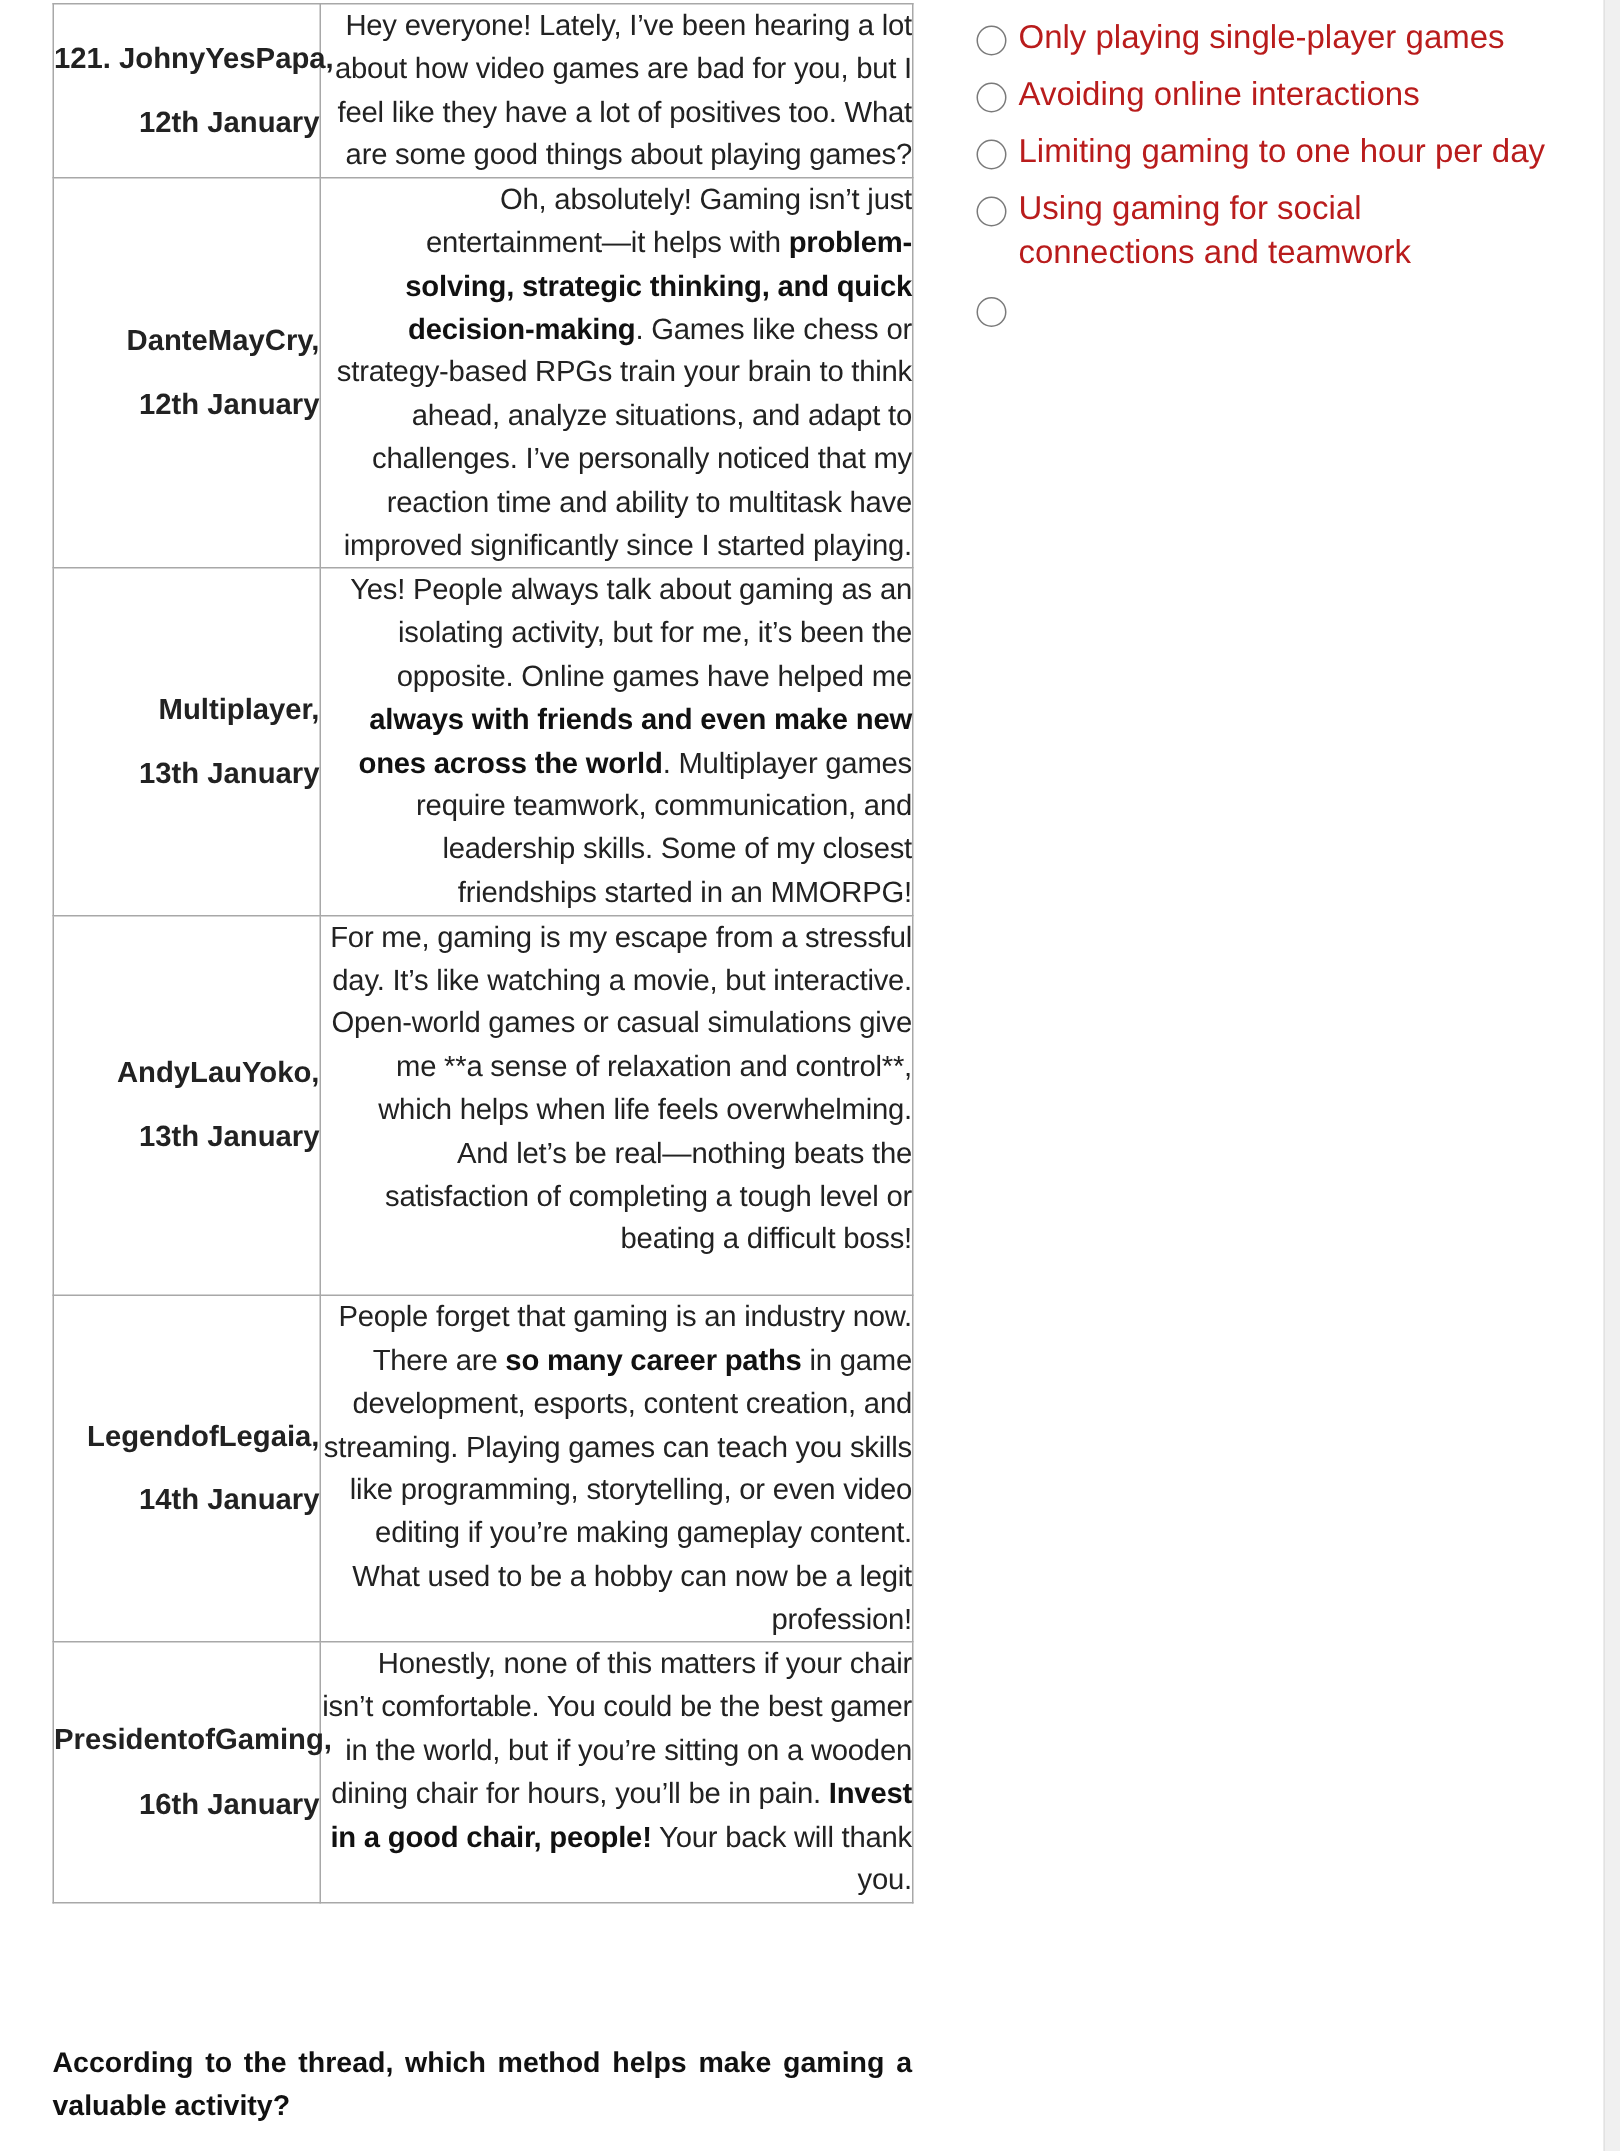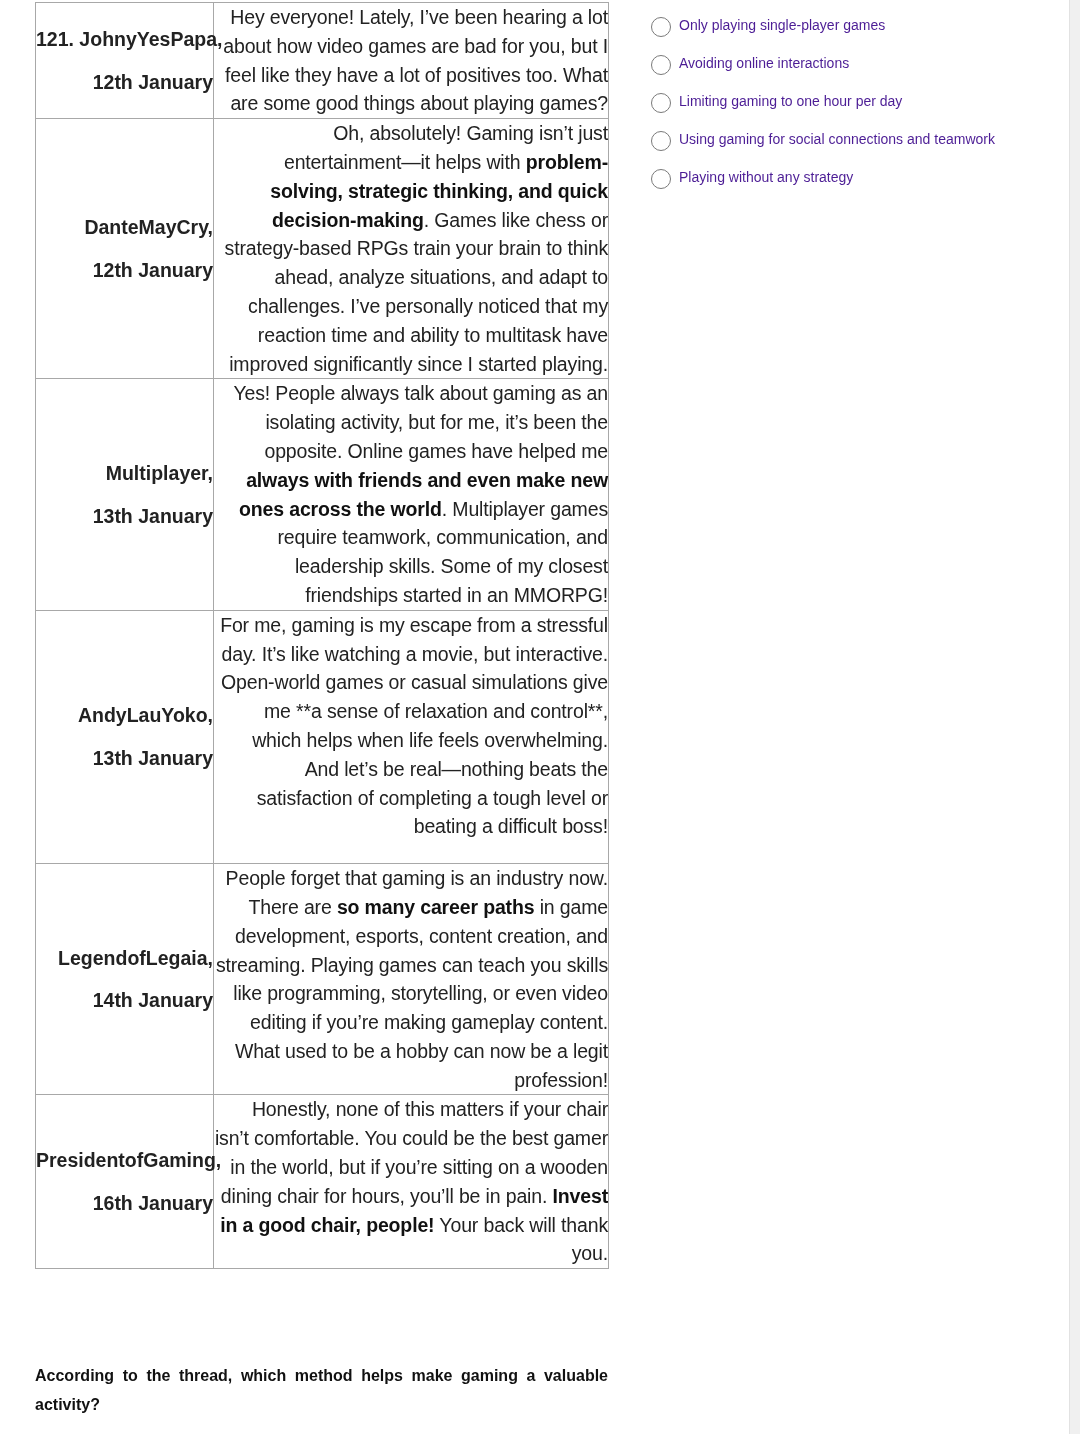--- a/index.html
+++ b/index.html
@@ -19,31 +19,31 @@
   .thread-table td.author { width:177px;font-weight:bold; }
   .thread-table td.msg { width:394px; letter-spacing:-0.15px; }
   .author-name, .author-date { display:block; white-space:nowrap; }
   .author-name { margin-bottom:14px; }
   .msg b { font-weight:bold; color:#111; }
   .row-4 td.msg { padding-bottom:14px; }
   .row-5 td.msg { padding-top:14px; }
 
   .question {
     position:absolute; left:35px; top:1362px; width:573px;
-    font-weight:bold; font-size:16px; line-height:28.8px; color:#111;
+    font-weight:bold; font-size:19px; line-height:28.8px; color:#111;
     text-align:justify; text-align-last:left;
   }
 
   .options { position:absolute; left:651px; top:11px; width:400px; }
   .option { display:flex; align-items:flex-start; margin-bottom:9.5px; cursor:pointer; }
   .radio {
     flex:0 0 auto; width:20px; height:20px; border:1.5px solid #7a7a7a; border-radius:50%;
     box-sizing:border-box; margin-top:6px; margin-right:8px; background:#fff;
   }
-  .option-label { font-size:14px; line-height:28.5px; color:#4c1d95; }
+  .option-label { font-size:22px; line-height:28.5px; color:#b91c1c; }
 
   .scrollbar-track {
     position:absolute; top:0; right:0; width:10px; height:1434px;
     background:#f0f0f0; border-left:1px solid #e2e2e2;
   }
 </style>
 </head>
 <body>
 
 <table class="thread-table">
@@ -111,17 +111,16 @@
   <label class="option">
     <span class="radio"></span>
     <span class="option-label">Limiting gaming to one hour per day</span>
   </label>
   <label class="option">
     <span class="radio"></span>
     <span class="option-label" style="width:340px;">Using gaming for social connections and teamwork</span>
   </label>
   <label class="option">
     <span class="radio"></span>
-    <span class="option-label">Playing without any strategy</span>
   </label>
 </div>
 
 <div class="scrollbar-track"></div>
 
 </body></html>

